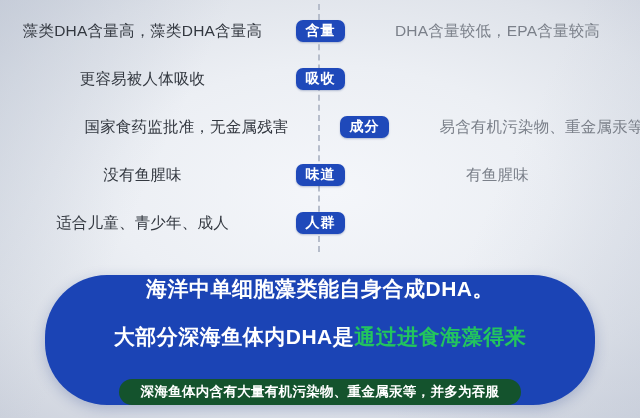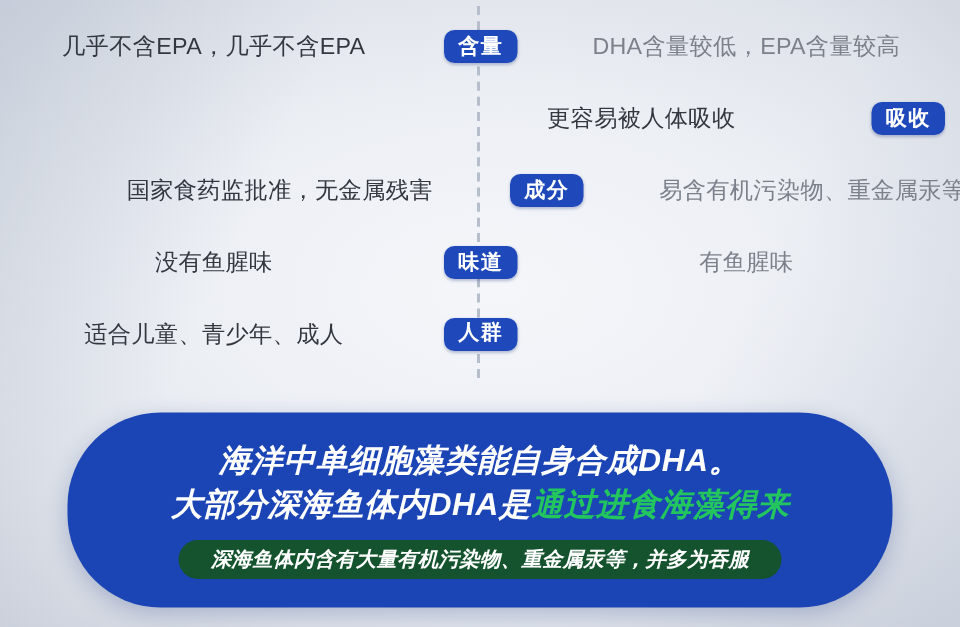--- a/index.html
+++ b/index.html
@@ -47,21 +47,21 @@
   }
   .row {
     position: absolute;
     left: 0;
     width: 640px;
     height: 26px;
     display: flex;
     align-items: center;
   }
   .row-1 { top: 18px; }
-  .row-2 { top: 66px; justify-content: flex-end; }
+  .row-2 { top: 66px; }
   .row-3 { top: 114px; padding-left: 44px; }
   .row-4 { top: 162px; }
   .row-5 { top: 210px; font-family: Liberation Serif, serif; }
 
   .cell-left {
     width: 285px;
     text-align: center;
     font-size: 15.5px;
     color: #333840;
     letter-spacing: 0.2px;
@@ -110,22 +110,21 @@
   }
   .panel-inner {
     position: absolute;
     left: 0;
     top: 0;
     width: 550px;
     height: 130px;
     display: flex;
     flex-direction: column;
     align-items: center;
-    justify-content: center;
-    font-style: italic;
+    justify-content: space-between;
   }
   .panel-line {
     color: #ffffff;
     font-size: 21px;
     font-weight: bold;
     letter-spacing: 0.5px;
     white-space: nowrap;
     line-height: 28px;
     text-align: center;
   }
@@ -151,21 +150,21 @@
 </head>
 <body>
 
 <div id="infographic">
 
   <div class="compare">
 
     <div class="divider-line"></div>
 
     <div class="row row-1">
-      <div class="cell-left">几乎不含EPA，几乎不含EPA</div>
+      <div class="cell-left">藻类DHA含量高，藻类DHA含量高</div>
       <div class="badge-wrap">
         <span class="badge">含量</span>
       </div>
       <div class="cell-right">DHA含量较低，EPA含量较高</div>
     </div>
 
     <div class="row row-2">
       <div class="cell-left">更容易被人体吸收</div>
       <div class="badge-wrap">
         <span class="badge">吸收</span>

